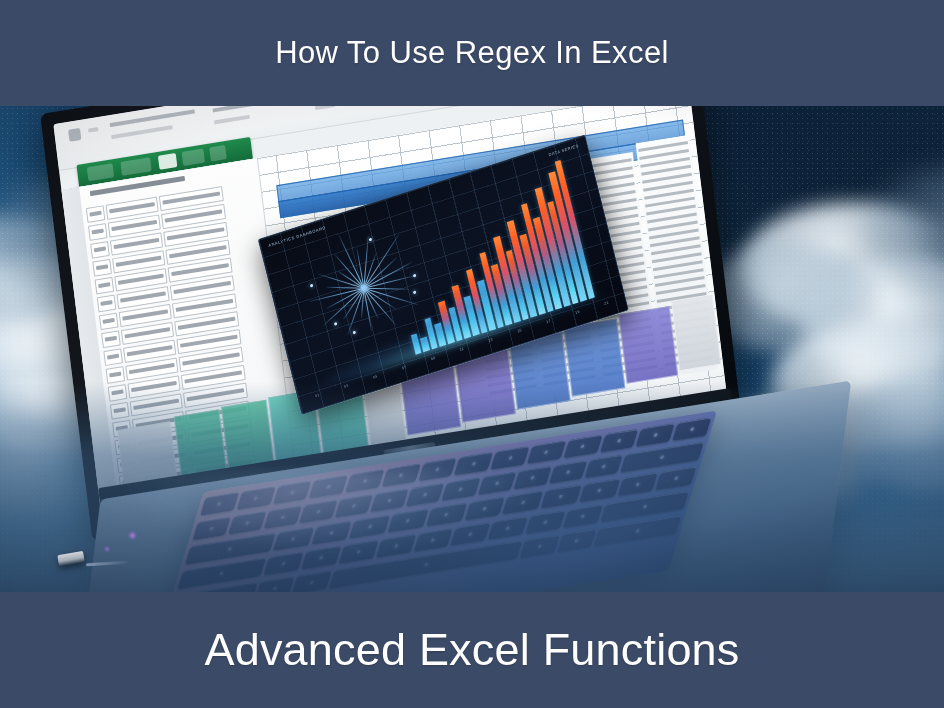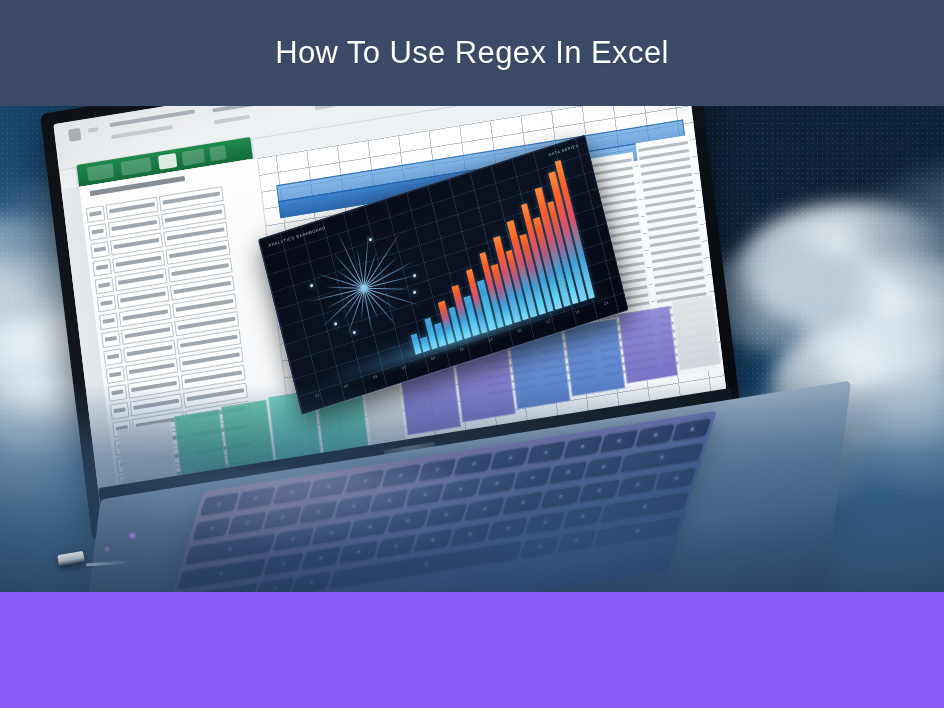--- a/index.html
+++ b/index.html
@@ -6,21 +6,21 @@
   html,body{margin:0;padding:0;background:#3b4a66;}
   body{
     font-family:"Liberation Sans", sans-serif;
     -webkit-font-smoothing:antialiased;
   }
   #page{
     position:relative;
     width:944px;
     height:708px;
     overflow:hidden;
-    background:#8b5cf6;
+    background:#bef264;
   }
 
   
   .band{
     position:absolute;
     left:0; width:944px;
     background:#3b4a66;
     display:flex;
     align-items:center;
     justify-content:center;
@@ -913,14 +913,17 @@
     <div class="desk"></div>
     <div class="desk-reflect"></div>
     <div class="usb"></div>
     <div class="cable"></div>
     <div class="spark" style="left:128px; bottom:52px;"></div>
     <div class="spark" style="left:104px; bottom:40px; width:6px; height:6px;"></div>
 
     <div class="vignette"></div>
   </div>
 
+  <div class="band" id="footer-band">
+    <div id="footer-title">Advanced Excel Functions</div>
+  </div>
 
 </div>
 
 </body></html>

